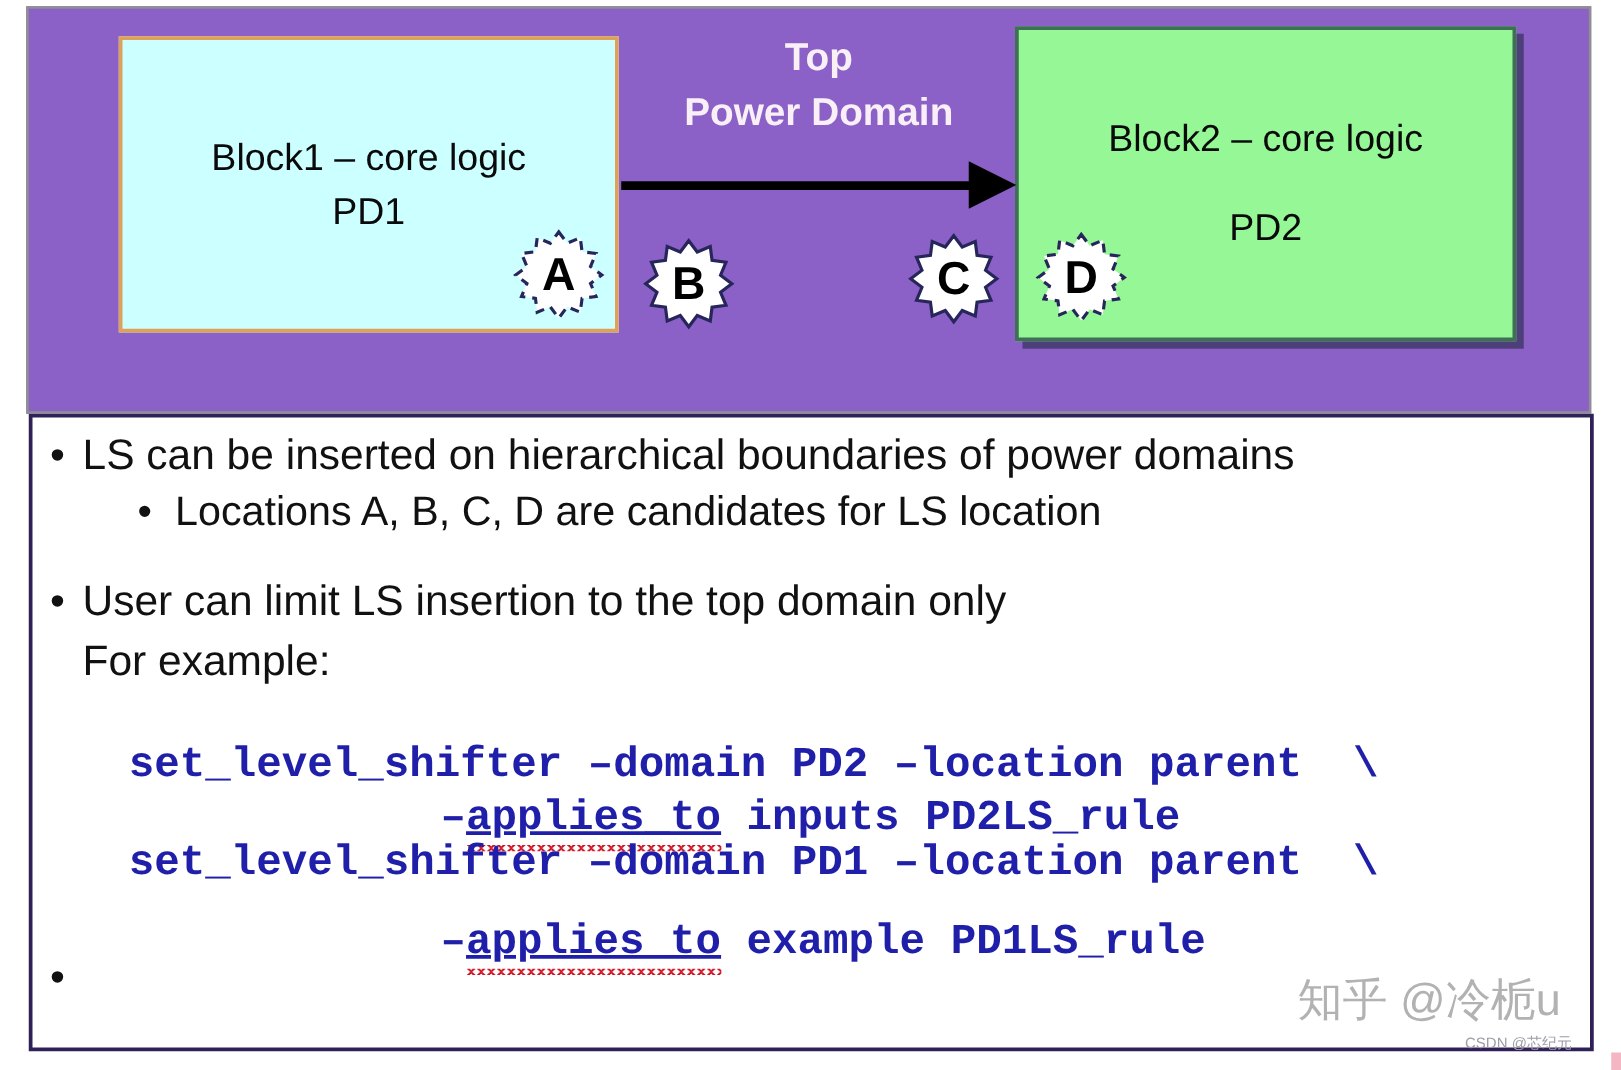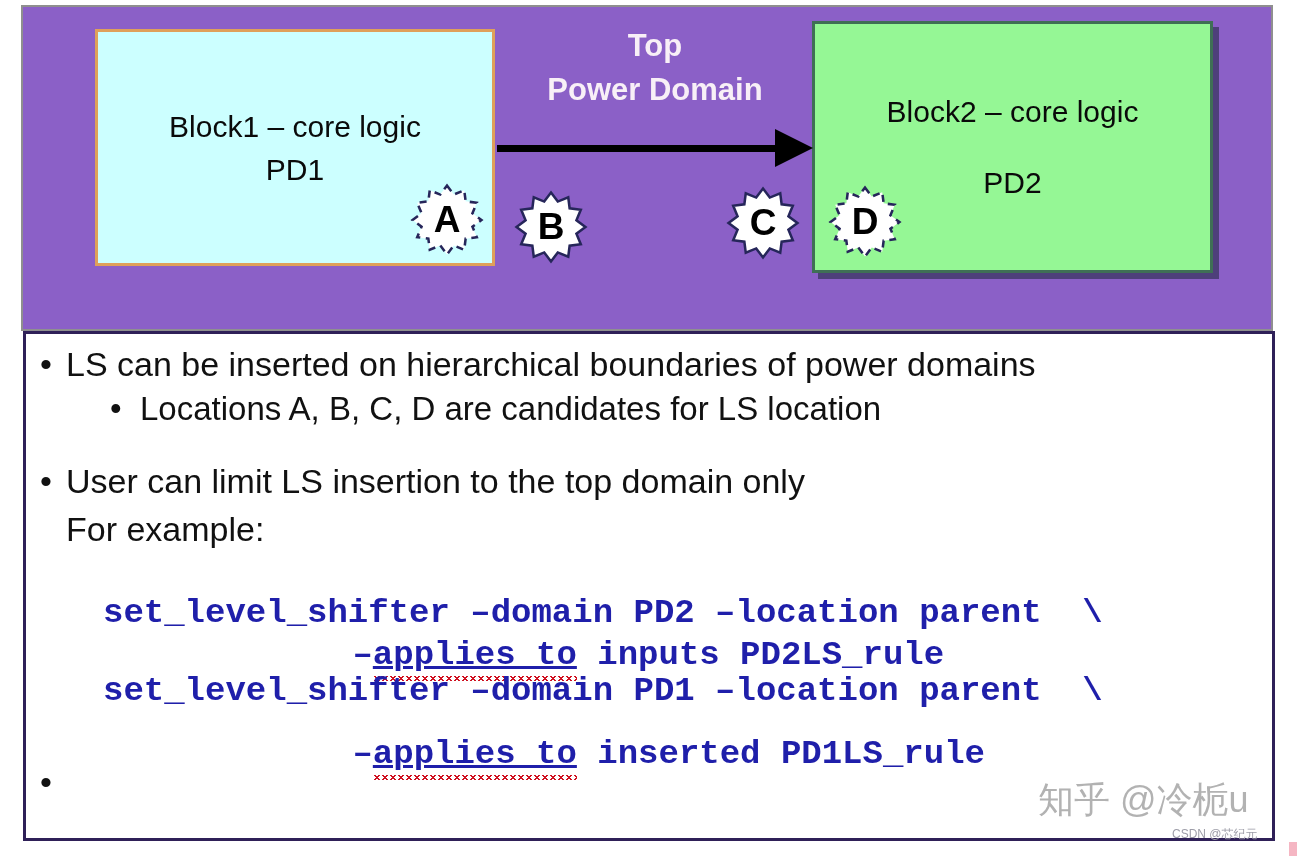--- a/index.html
+++ b/index.html
@@ -143,21 +143,21 @@
 
     <div class="code" style="left:77px;top:219px;margin-top:40px;">set_level_shifter –domain PD2 –location parent  \</div>
 
     <div class="code" style="left:204px;top:261px;">
       <span>–</span><span class="misspell">applies_to</span><span> inputs PD2LS_rule</span>
     </div>
 
     <div class="code" style="left:77px;top:337px;">set_level_shifter –domain PD1 –location parent  \</div>
 
     <div class="code" style="left:204px;top:360px;">
-      <span>–</span><span class="misspell">applies_to</span><span> inserted PD1LS_rule</span>
+      <span>–</span><span class="misspell">applies_to</span><span> example PD1LS_rule</span>
     </div>
 
     <div class="trow" style="left:14px;top:426px;">
       <span class="marker">•</span>
       <span>
         <span style="display:block;">Locations B and C are available for insertion, still based on PST,</span>
         
       </span>
     </div>
 

